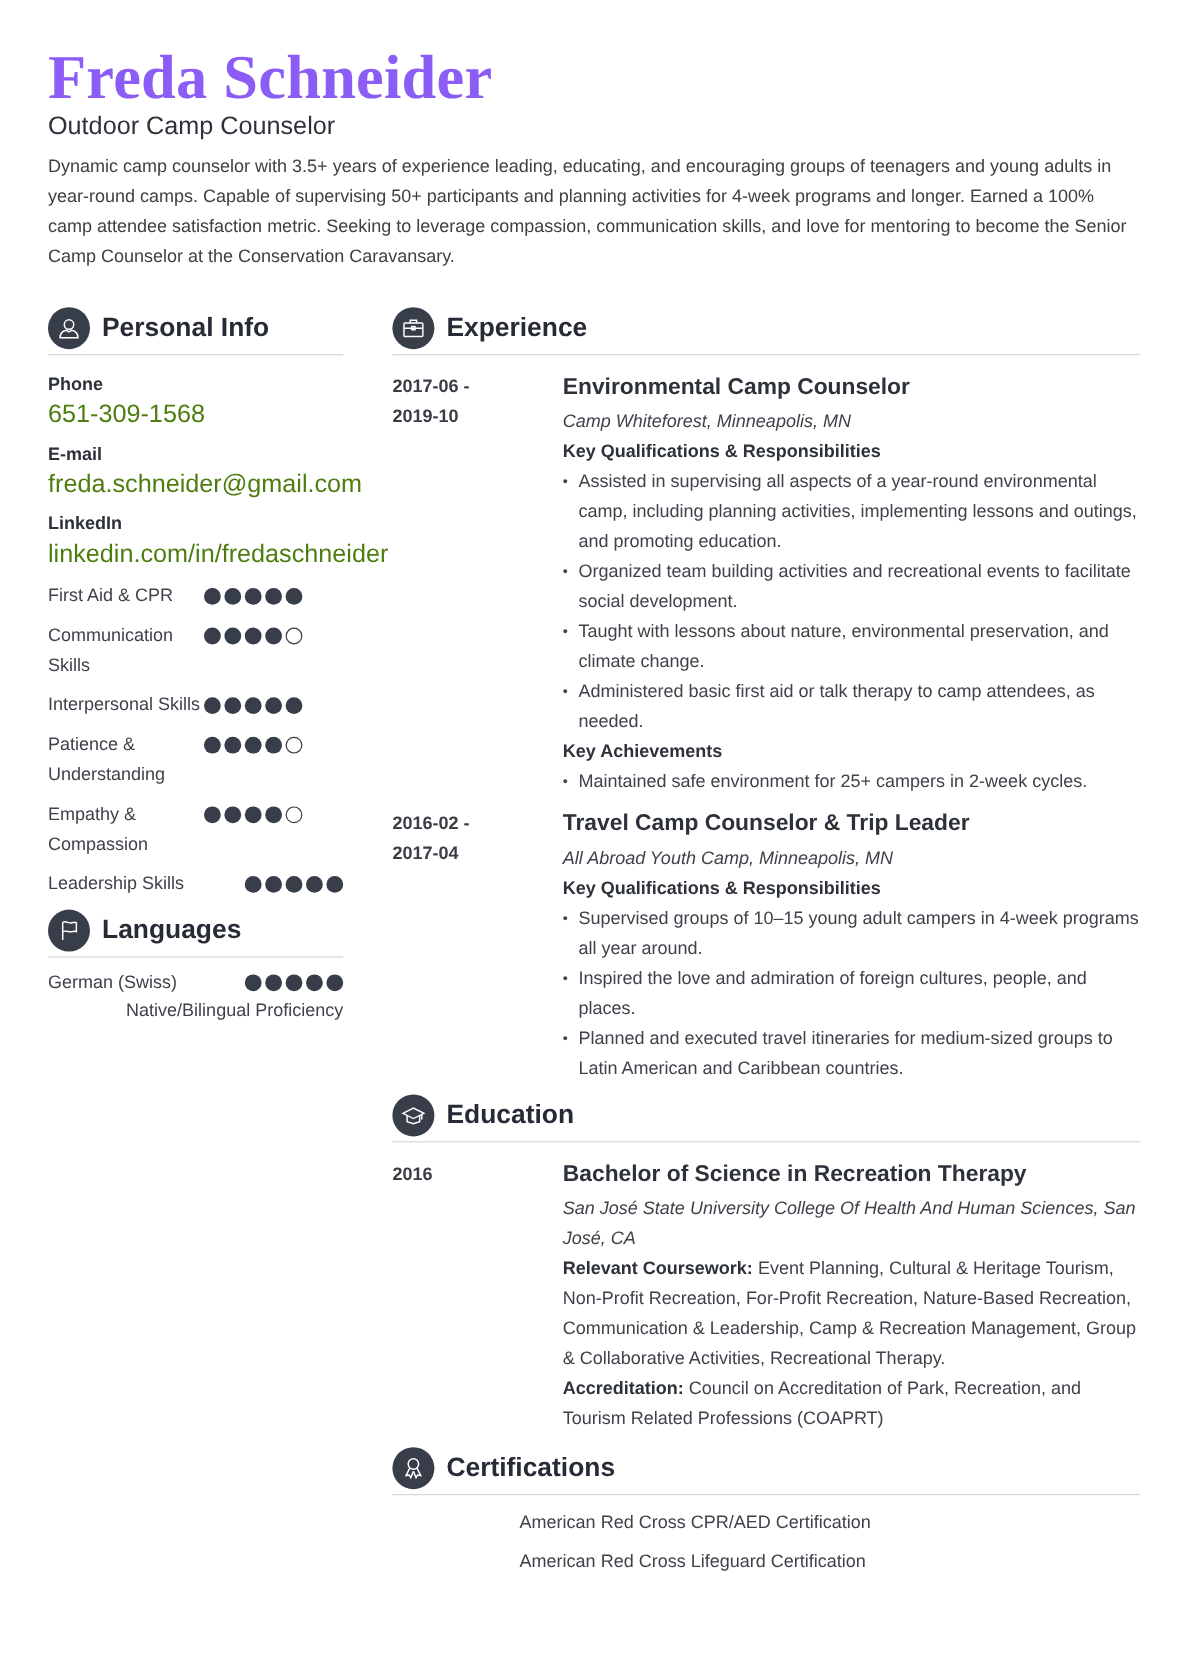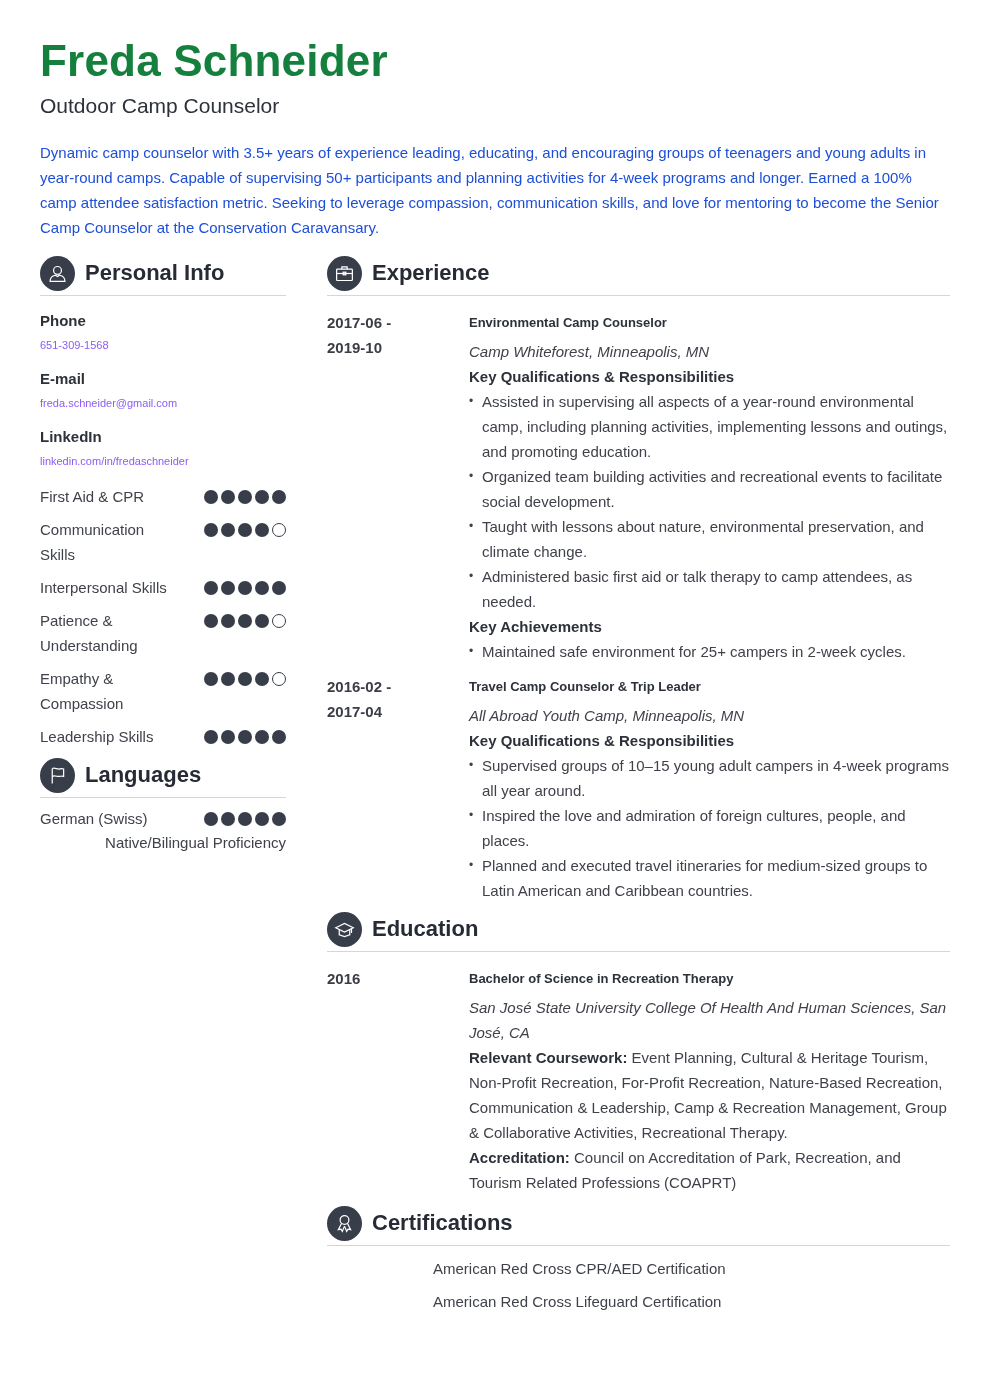--- a/index.html
+++ b/index.html
@@ -5,63 +5,63 @@
   * { box-sizing: border-box; margin: 0; padding: 0; }
   html, body { width: 990px; height: 1400px; background: #ffffff; }
   body {
     font-family: "Liberation Sans", sans-serif;
     color: #3a3d45;
     position: relative;
     overflow: hidden;
   }
   .name {
     position: absolute; left: 40px; top: 36px;
-    font-size: 44px; font-weight: bold; color: #15803d; letter-spacing: 0.2px;
+    font-size: 52px; font-weight: bold; color: #8b5cf6; letter-spacing: 0.2px; font-family: Liberation Serif, serif;
   }
   .job-title {
     position: absolute; left: 40px; top: 94px;
     font-size: 21px; color: #2d313a;
   }
   .summary {
-    position: absolute; left: 40px; top: 140px; width: 910px;
-    font-size: 15px; line-height: 25px; color: #1d4ed8;
+    position: absolute; left: 40px; top: 126px; width: 910px;
+    font-size: 15px; line-height: 25px; color: #404040;
   }
   .left { position: absolute; left: 40px; top: 255px; width: 246px; }
   .right { position: absolute; left: 327px; top: 255px; width: 623px; }
 
   .section-head {
     display: flex; align-items: center; height: 36px;
     border-bottom: 1px solid #d6d6d6; padding-bottom: 4px; margin-bottom: 0;
     height: 41px;
   }
   .icon-circle {
     width: 35px; height: 35px; border-radius: 50%; background: #383d4a;
     display: flex; align-items: center; justify-content: center; flex: none;
   }
   .icon-circle svg { width: 21px; height: 21px; }
   .section-title {
     margin-left: 10px; font-size: 22px; font-weight: bold; color: #272b35;
   }
 
   .info-block { margin-top: 12px; }
   .info-label { font-size: 15px; font-weight: bold; color: #2d313a; line-height: 25px; }
-  .info-value { font-size: 11px; color: #8b5cf6; line-height: 25px; margin-bottom: 8px; }
-
-  .skill-row { display: flex; justify-content: space-between; margin-top: 8px; }
+  .info-value { font-size: 21px; color: #4d7c0f; line-height: 25px; margin-bottom: 8px; }
+
+  .skill-row { display: flex; justify-content: flex-start; margin-top: 8px; }
   .skill-name { font-size: 15px; line-height: 25px; color: #3f424a; width: 130px; }
   .dots { display: flex; gap: 3px; padding-top: 6px; height: 20px; }
   .dot { width: 14px; height: 14px; border-radius: 50%; background: #383d4a; }
   .dot.empty { background: #fff; border: 1px solid #383d4a; }
 
   .lang-prof { text-align: right; font-size: 15px; line-height: 23px; color: #3f424a; }
 
   .entry { display: flex; margin-top: 14px; gap: 36px; }
   .entry-date { width: 106px; flex: none; font-size: 15px; font-weight: bold; line-height: 25px; color: #3a3d45; }
   .entry-body { flex: 1; }
-  .entry-title { font-size: 13px; font-weight: bold; color: #2d313a; line-height: 25px; margin-bottom: 4px; }
+  .entry-title { font-size: 19px; font-weight: bold; color: #2d313a; line-height: 25px; margin-bottom: 4px; }
   .entry-sub { font-size: 15px; font-style: italic; color: #3f424a; line-height: 25px; }
   .entry-h { font-size: 15px; font-weight: bold; color: #2d313a; line-height: 25px; }
   .bullets { list-style: none; }
   .bullets li { position: relative; padding-left: 13px; font-size: 15px; line-height: 25px; color: #3f424a; }
   .bullets li::before { content: "•"; position: absolute; left: 0; top: 0; font-size: 12px; }
   .para { font-size: 15px; line-height: 25px; color: #3f424a; }
   .para b { color: #2d313a; }
 
   .cert { margin-left: 106px; font-size: 15px; line-height: 25px; color: #3f424a; margin-top: 8px; }
 </style>

